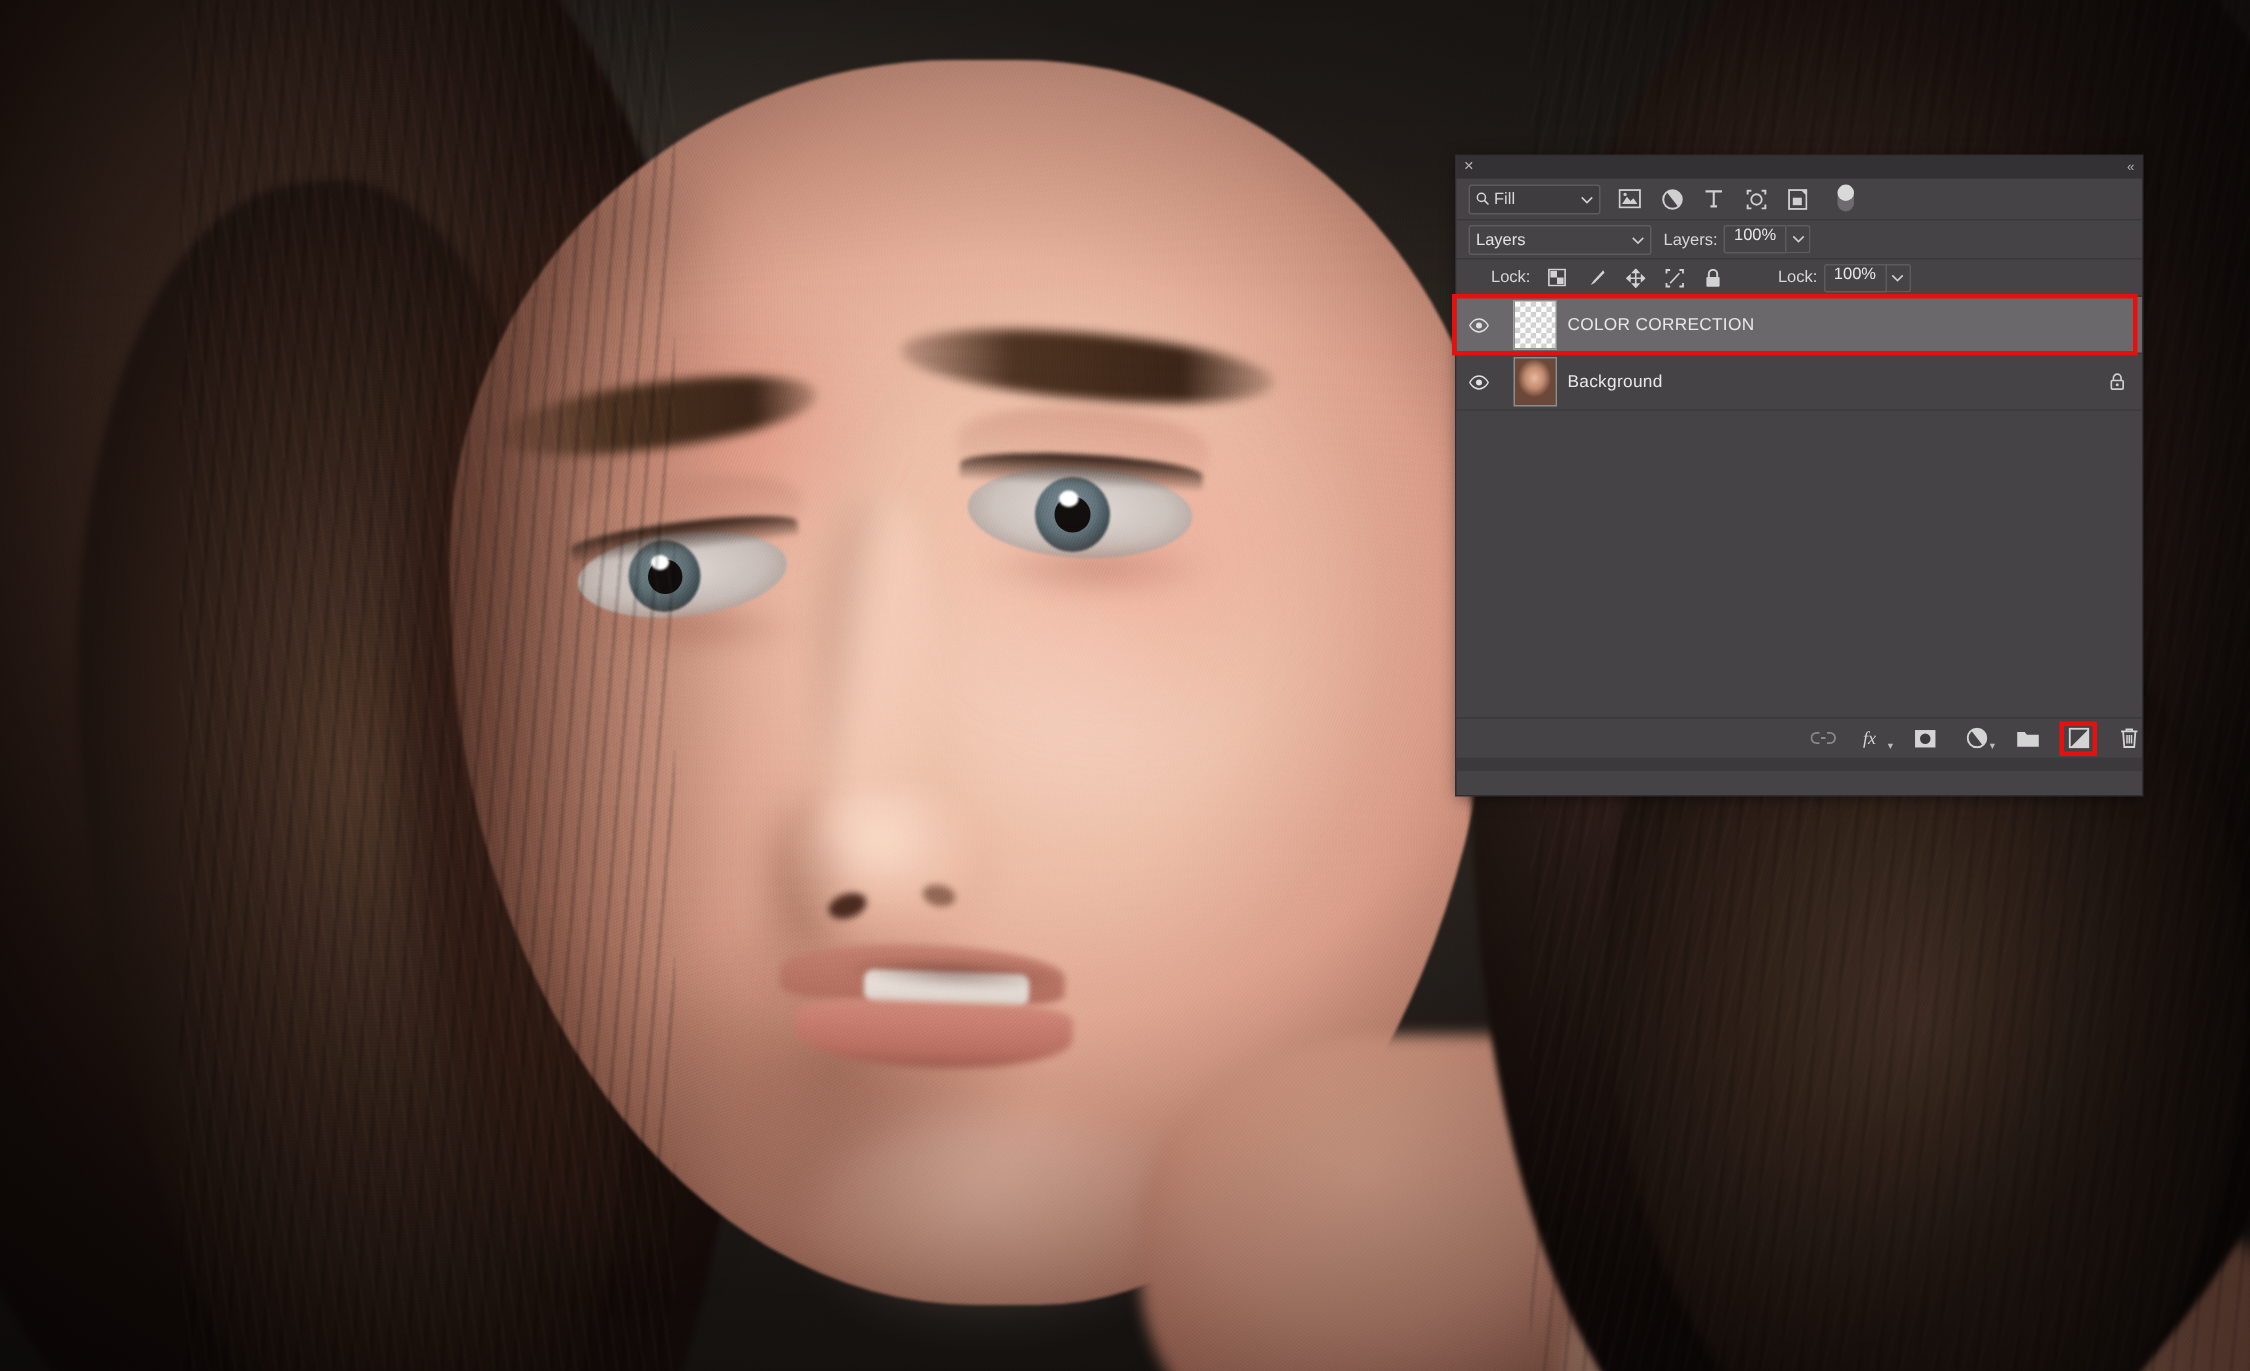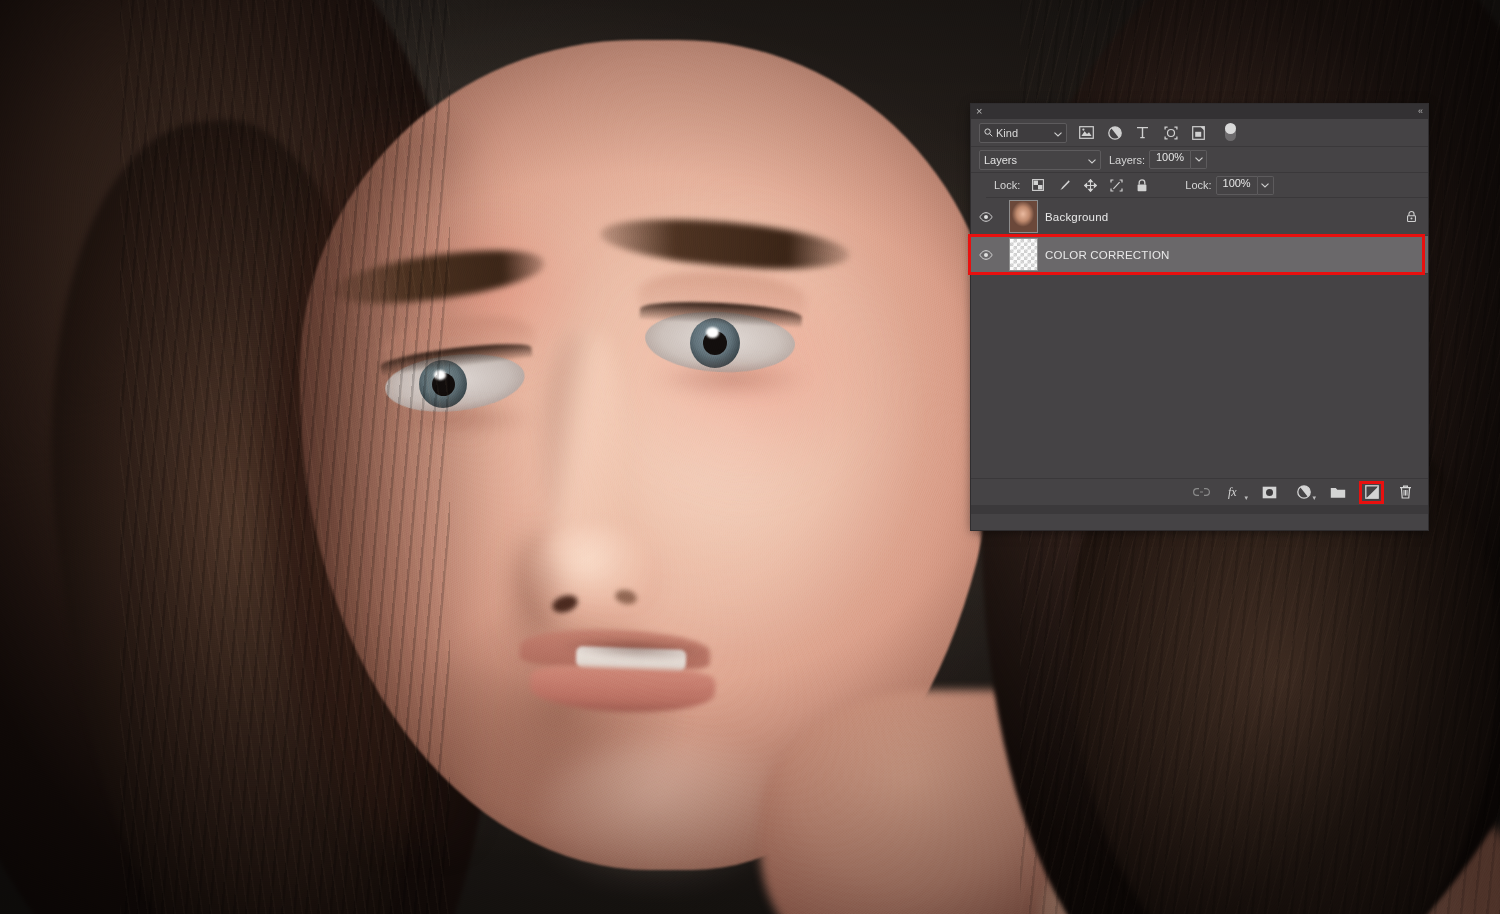--- a/index.html
+++ b/index.html
@@ -490,21 +490,20 @@
   .panel-empty { background: #454345; }
 
   .panel-footer {
     height: 26px;
     background: #454345;
     border-top: 1px solid #3a383a;
     display: flex;
     align-items: center;
     justify-content: flex-end;
     gap: 17px;
-    padding-right: 14px;
     position: relative;
   }
   .foot-ico {
     width: 17px; height: 17px;
     display:flex; align-items:center; justify-content:center;
     color: #cfcfcf;
     position: relative;
   }
   .foot-ico.dim { color: #8a8a8a; }
   .foot-ico.highlight::before {
@@ -594,21 +593,21 @@
   <div class="panel-body">
 
     <div class="row-filter">
       <div class="kind-select">
         <span class="mag">
           <svg width="9" height="9" viewBox="0 0 9 9">
               <circle cx="3.6" cy="3.6" r="2.7" fill="none" stroke="#d6d6d6" stroke-width="1"></circle>
               <line x1="5.6" y1="5.6" x2="8.3" y2="8.3" stroke="#d6d6d6" stroke-width="1"></line>
             </svg>
         </span>
-        <span class="lbl">Kind</span>
+        <span class="lbl">Fill</span>
         <span class="caret">
           <svg width="8" height="5" viewBox="0 0 8 5">
               <path d="M0.5 0.6 L4 4 L7.5 0.6" fill="none" stroke="#cfcfcf" stroke-width="1.1"></path>
             </svg>
         </span>
       </div>
       <div class="filter-icons">
         <span class="fi">
           <svg width="15" height="13" viewBox="0 0 15 13">
               <rect x="0.7" y="0.7" width="13.6" height="11.6" fill="none" stroke="#d0d0d0" stroke-width="1.2"></rect>
@@ -702,20 +701,39 @@
         <span>100%</span>
       </div>
       <div class="num-caret">
         <svg width="8" height="5" viewBox="0 0 8 5">
             <path d="M0.5 0.6 L4 4 L7.5 0.6" fill="none" stroke="#cfcfcf" stroke-width="1.1"></path>
           </svg>
       </div>
     </div>
 
     <div class="layer-list">
+
+      <div class="layer-row selected">
+        <div class="sel-outline"></div>
+        <div class="eye-cell">
+          <svg class="eye-ico" viewBox="0 0 16 11">
+            <path d="M8 0.6 C3.4 0.6 1 5.5 1 5.5 C1 5.5 3.4 10.4 8 10.4 C12.6 10.4 15 5.5 15 5.5 C15 5.5 12.6 0.6 8 0.6 Z" fill="none" stroke="#e0e0e0" stroke-width="1.1"></path>
+            <circle cx="8" cy="5.5" r="2.3" fill="#e0e0e0"></circle>
+          </svg>
+        </div>
+        <div class="thumb-cell">
+          <div class="thumb checker">
+            <div class="thumb-bars">
+              
+            </div>
+          </div>
+        </div>
+        <div class="layer-name">COLOR CORRECTION</div>
+        <div class="layer-lock-cell"></div>
+      </div>
 
       <div class="layer-row">
         <div class="eye-cell">
           <svg class="eye-ico" viewBox="0 0 16 11">
             <path d="M8 0.6 C3.4 0.6 1 5.5 1 5.5 C1 5.5 3.4 10.4 8 10.4 C12.6 10.4 15 5.5 15 5.5 C15 5.5 12.6 0.6 8 0.6 Z" fill="none" stroke="#e0e0e0" stroke-width="1.1"></path>
             <circle cx="8" cy="5.5" r="2.3" fill="#e0e0e0"></circle>
           </svg>
         </div>
         <div class="thumb-cell">
           <div class="thumb thumb-photo"></div>
@@ -723,39 +741,20 @@
         <div class="layer-name">Background</div>
         <div class="layer-lock-cell">
           <svg width="11" height="13" viewBox="0 0 12 13">
             <path d="M3.2 5.6 V3.8 a2.8 2.8 0 0 1 5.6 0 V5.6" fill="none" stroke="#cfcfcf" stroke-width="1.2"></path>
             <rect x="1.7" y="5.6" width="8.6" height="6.3" rx="0.8" fill="none" stroke="#cfcfcf" stroke-width="1.2"></rect>
             <circle cx="6" cy="8.7" r="1.1" fill="#cfcfcf"></circle>
           </svg>
         </div>
       </div>
 
-      <div class="layer-row selected">
-        <div class="sel-outline"></div>
-        <div class="eye-cell">
-          <svg class="eye-ico" viewBox="0 0 16 11">
-            <path d="M8 0.6 C3.4 0.6 1 5.5 1 5.5 C1 5.5 3.4 10.4 8 10.4 C12.6 10.4 15 5.5 15 5.5 C15 5.5 12.6 0.6 8 0.6 Z" fill="none" stroke="#e0e0e0" stroke-width="1.1"></path>
-            <circle cx="8" cy="5.5" r="2.3" fill="#e0e0e0"></circle>
-          </svg>
-        </div>
-        <div class="thumb-cell">
-          <div class="thumb checker">
-            <div class="thumb-bars">
-              
-            </div>
-          </div>
-        </div>
-        <div class="layer-name">COLOR CORRECTION</div>
-        <div class="layer-lock-cell"></div>
-      </div>
-
     </div>
 
     <div class="panel-empty" style="height:204px"></div>
 
     <div class="panel-footer">
       <span class="foot-ico dim">
         <svg width="17" height="10" viewBox="0 0 17 10">
             <path d="M7 5 H10 M6 1.6 H4 a3.4 3.4 0 0 0 0 6.8 H6 M11 1.6 H13 a3.4 3.4 0 0 1 0 6.8 H11" fill="none" stroke="#8a8a8a" stroke-width="1.2"></path>
           </svg>
       </span>

